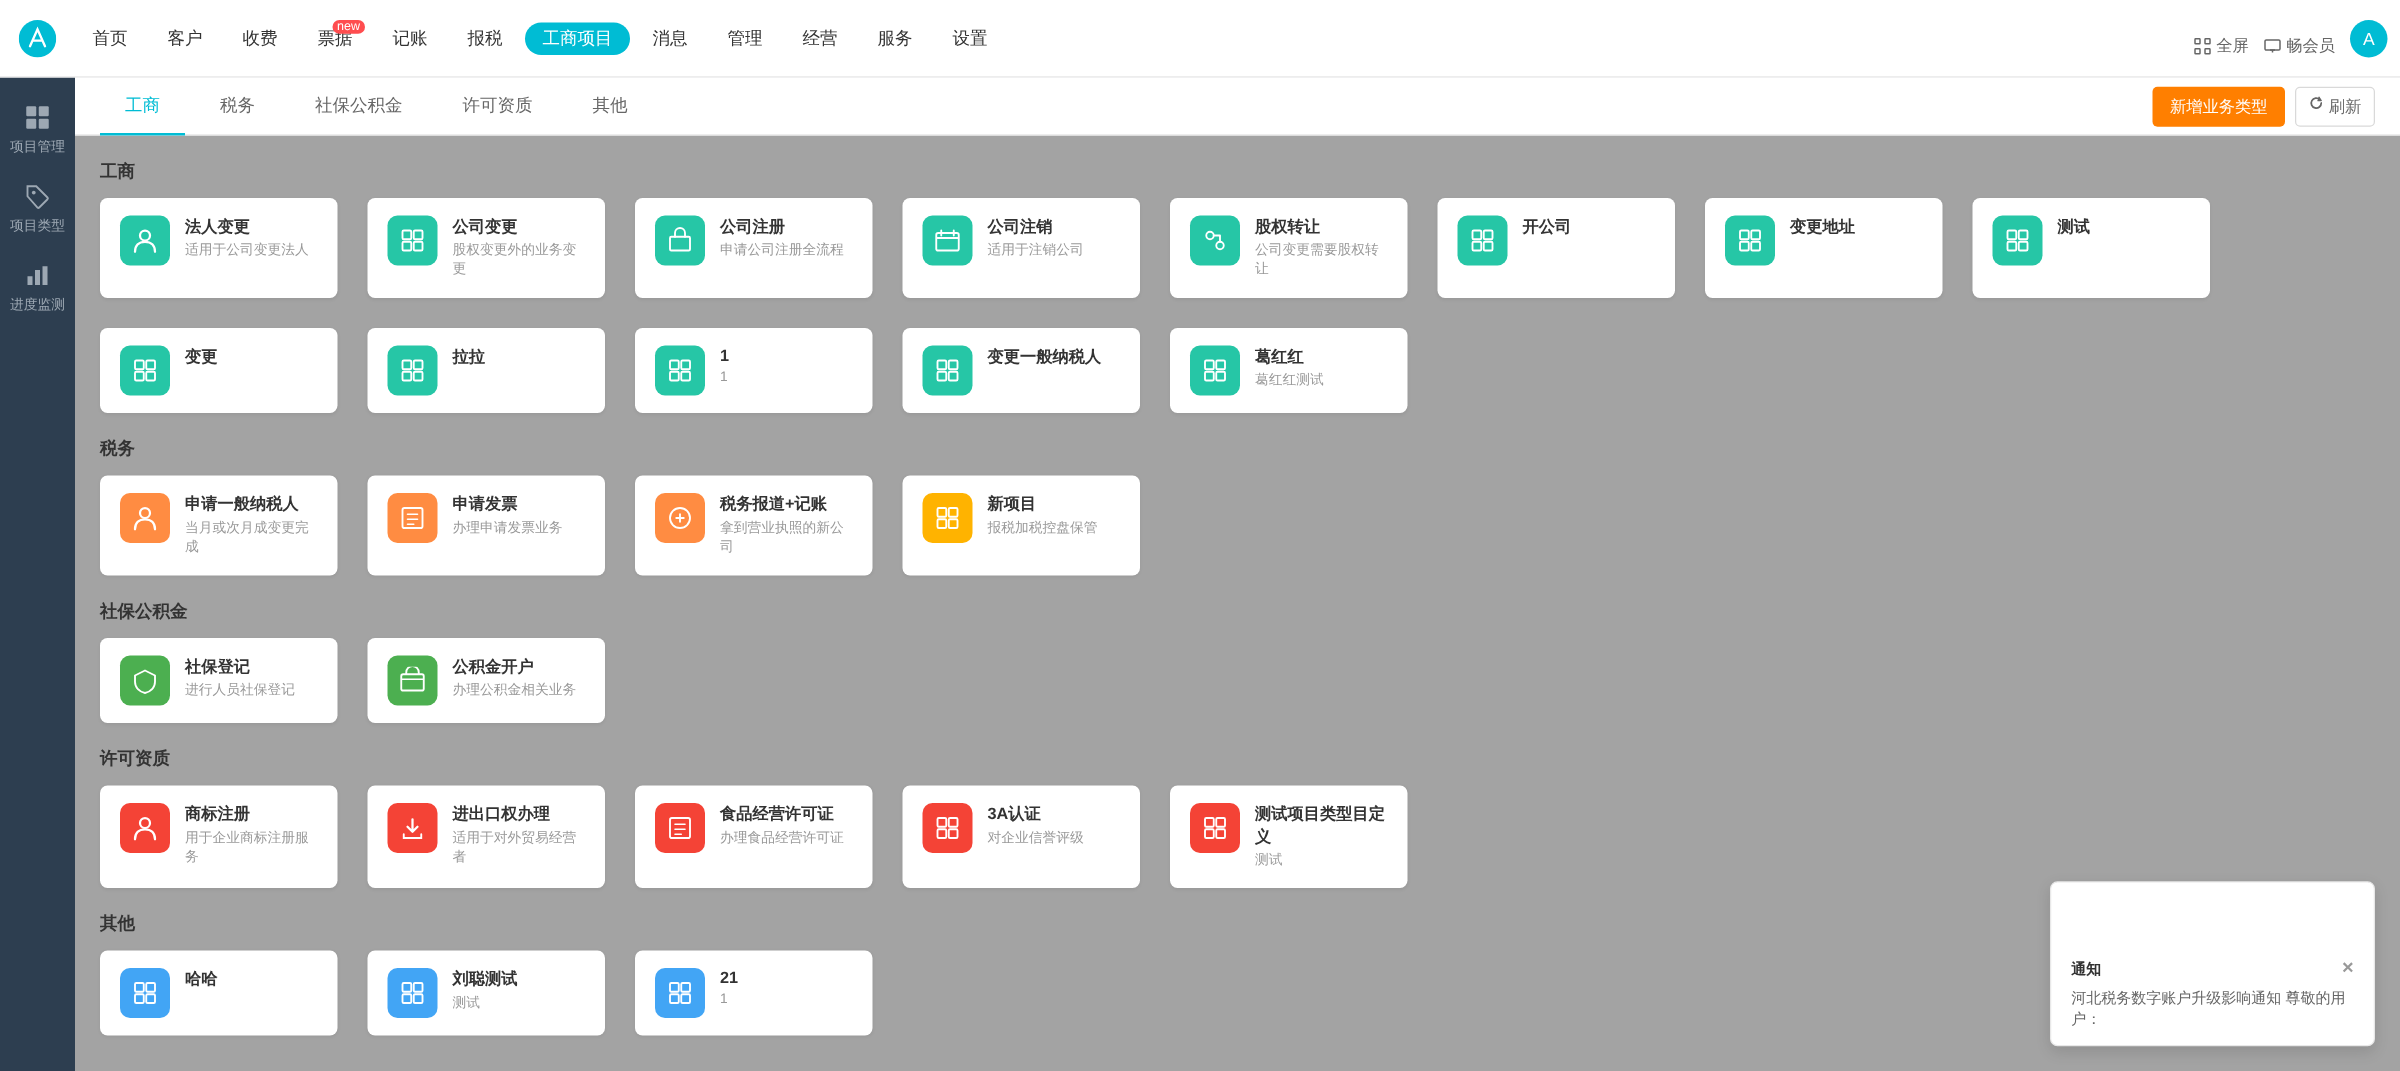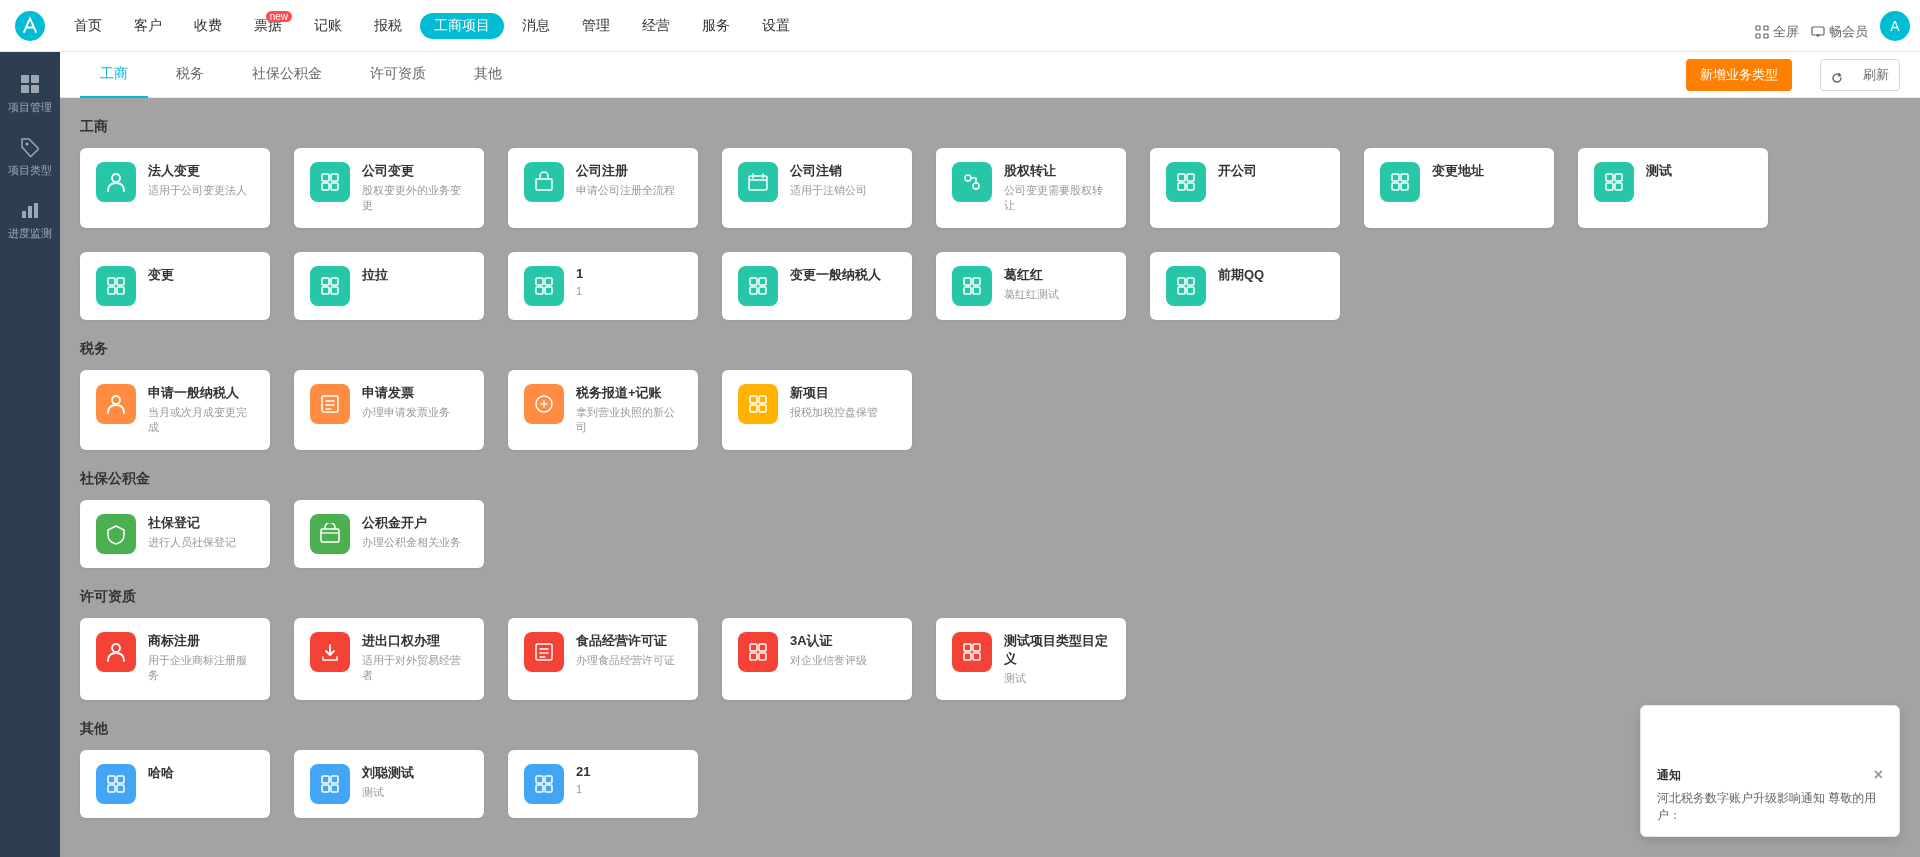--- a/index.html
+++ b/index.html
@@ -1,19 +1,19 @@
 <!DOCTYPE html>
 <html><head>
   <meta charset="utf-8">
   <style>
     * { box-sizing: border-box; margin: 0; padding: 0; }
     body { font-family: "Microsoft YaHei", "PingFang SC", sans-serif; background: #f0f2f5; font-size: 13px; color: #333; display: flex; flex-direction: column; height: 100vh; overflow: hidden; }
 
     
-    .top-nav { background: #fff; height: 52px; display: flex; align-items: center; padding: 0 10px; border-bottom: 1px solid #e8e8e8; flex-shrink: 0; }
+    .top-nav { background: #fff; height: 62px; display: flex; align-items: center; padding: 0 10px; border-bottom: 1px solid #e8e8e8; flex-shrink: 0; }
     .logo { width: 40px; height: 40px; display: flex; align-items: center; justify-content: center; margin-right: 10px; }
     .logo svg { width: 30px; height: 30px; }
     .nav-items { display: flex; align-items: center; flex: 1; gap: 4px; }
     .nav-item { padding: 4px 14px; border-radius: 4px; cursor: pointer; font-size: 14px; color: #333; white-space: nowrap; position: relative; }
     .nav-item.active { background: #00bcd4; color: #fff; border-radius: 20px; }
     .nav-badge { position: absolute; top: -2px; right: 4px; background: #ff4d4f; color: #fff; font-size: 10px; padding: 0 4px; border-radius: 8px; }
     .nav-right { display: flex; align-items: flex-end; gap: 12px; }
     .nav-right-btn { display: flex; align-items: center; gap: 4px; font-size: 13px; color: #666; cursor: pointer; }
     .avatar { width: 30px; height: 30px; border-radius: 50%; background: #00bcd4; display: flex; align-items: center; justify-content: center; color: #fff; font-size: 14px; cursor: pointer; }
 
@@ -28,21 +28,21 @@
 
     
     .content { flex: 1; overflow-y: auto; background: #a3a3a3; }
 
     
     .tabs-bar { background: #fff; display: flex; align-items: center; padding: 0 20px; border-bottom: 1px solid #e8e8e8; height: 46px; position: relative; }
     .tab-item { padding: 0 20px; height: 46px; display: flex; align-items: center; cursor: pointer; font-size: 14px; color: #666; border-bottom: 2px solid transparent; margin-right: 8px; }
     .tab-item.active { color: #00bcd4; border-bottom-color: #00bcd4; }
     .tab-actions { position: absolute; right: 20px; display: flex; gap: 8px; padding-left: 12px; }
     .btn-new-type { background: #ff7f00; color: #fff; border: none; padding: 6px 14px; border-radius: 4px; cursor: pointer; font-size: 13px; }
-    .btn-refresh { background: transparent; border: 1px solid #d9d9d9; color: #666; padding: 6px 10px; border-radius: 4px; cursor: pointer; font-size: 13px; display: flex; align-items: flex-end; gap: 20px; margin-left: 20px; }
+    .btn-refresh { background: transparent; border: 1px solid #d9d9d9; color: #666; padding: 6px 10px; border-radius: 4px; cursor: pointer; font-size: 13px; display: flex; align-items: flex-start; gap: 4px; }
 
     
     .main-panel { padding: 16px 20px; }
     .section-title { font-size: 14px; font-weight: bold; color: #333; margin-bottom: 12px; margin-top: 4px; }
 
     
     .card-grid { display: flex; flex-wrap: wrap; gap: 24px; margin-bottom: 20px; }
     .card { background: #fff; border-radius: 6px; padding: 14px 16px; display: flex; align-items: flex-start; gap: 12px; width: 190px; cursor: pointer; box-shadow: 0 1px 3px rgba(0,0,0,0.06); }
     .card-icon { width: 40px; height: 40px; border-radius: 8px; display: flex; align-items: center; justify-content: center; flex-shrink: 0; font-size: 18px; color: #fff; }
     .card-icon.teal { background: #26c6a6; }
@@ -337,34 +337,20 @@
                 <rect x="12" y="3" width="7" height="7" rx="1" stroke="white" stroke-width="1.5" fill="none"></rect>
                 <rect x="3" y="12" width="7" height="7" rx="1" stroke="white" stroke-width="1.5" fill="none"></rect>
                 <rect x="12" y="12" width="7" height="7" rx="1" stroke="white" stroke-width="1.5" fill="none"></rect>
               </svg>
           </div>
           <div class="card-text">
             <div class="card-name">葛红红</div>
             <div class="card-desc">葛红红测试</div>
           </div>
         </div>
-        <div class="card">
-          <div class="card-icon teal">
-            <svg width="22" height="22" viewBox="0 0 22 22" fill="none">
-                <rect x="3" y="3" width="7" height="7" rx="1" stroke="white" stroke-width="1.5" fill="none"></rect>
-                <rect x="12" y="3" width="7" height="7" rx="1" stroke="white" stroke-width="1.5" fill="none"></rect>
-                <rect x="3" y="12" width="7" height="7" rx="1" stroke="white" stroke-width="1.5" fill="none"></rect>
-                <rect x="12" y="12" width="7" height="7" rx="1" stroke="white" stroke-width="1.5" fill="none"></rect>
-              </svg>
-          </div>
-          <div class="card-text">
-            <div class="card-name">前期QQ</div>
-            <div class="card-desc"></div>
-          </div>
-        </div>
       </div>
 
       <div class="section-title">税务</div>
       <div class="card-grid">
         <div class="card">
           <div class="card-icon orange">
             <svg width="22" height="22" viewBox="0 0 22 22" fill="none">
                 <circle cx="11" cy="7" r="4" stroke="white" stroke-width="1.8" fill="none"></circle>
                 <path d="M3 20 c0-5 3-8 8-8s8 3 8 8" stroke="white" stroke-width="1.8" fill="none" stroke-linecap="round"></path>
               </svg>

